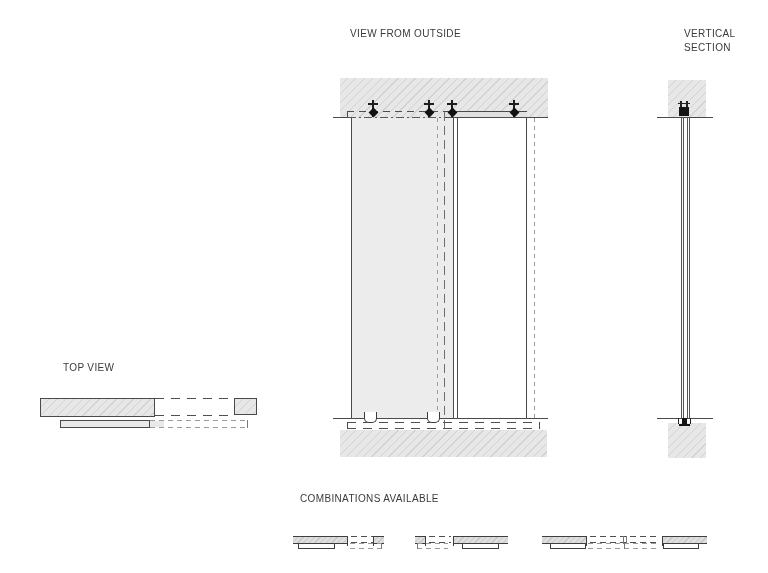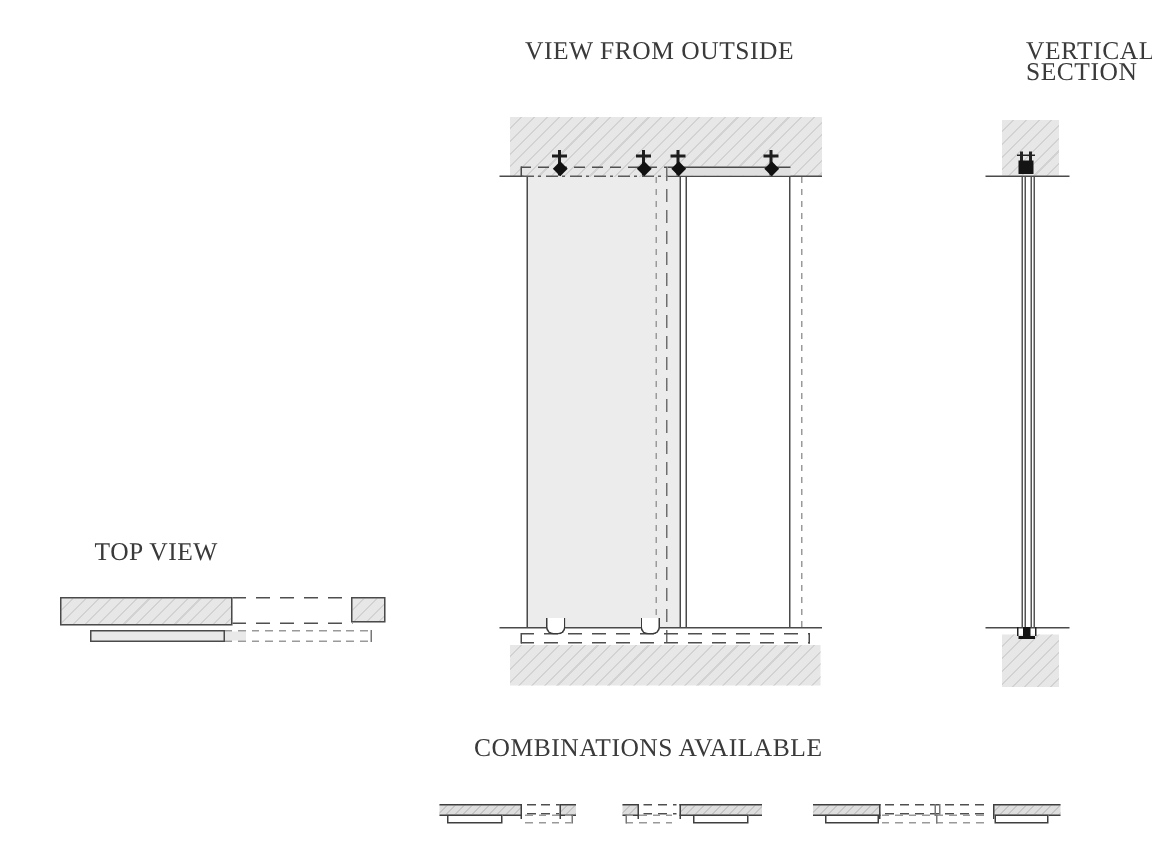--- a/index.html
+++ b/index.html
@@ -1,19 +1,19 @@
 <!DOCTYPE html>
 <html><head>
 <meta charset="utf-8">
 <style>
   html,body{margin:0;padding:0;background:#fff;}
   .canvas{position:relative;width:768px;height:573px;background:#ffffff;overflow:hidden;
           font-family:"Liberation Sans", sans-serif;}
-  .title{position:absolute;font-size:17px;line-height:14px;color:#3a3a3a;
-         letter-spacing:.35px;white-space:pre-line;font-weight:400;font-family:Liberation Serif, serif;}
+  .title{position:absolute;font-size:10px;line-height:14px;color:#3a3a3a;
+         letter-spacing:.35px;white-space:pre-line;font-weight:400;}
   
   .hatch{position:absolute;background-color:#e7e7e7;
          background-image:repeating-linear-gradient(135deg,transparent 0 5px,#d2d2d2 5px 6px);}
   .hatch-bordered{border:1px solid #4a4a4a;box-sizing:border-box;}
   
   .hline{position:absolute;height:1px;background:#4a4a4a;}
   .vline{position:absolute;width:1px;background:#4a4a4a;}
   .dash-h{position:absolute;height:1px;
           background-image:repeating-linear-gradient(90deg,#4f4f4f 0 7px,transparent 7px 12px);}
   .dash-h-long{position:absolute;height:1px;
@@ -65,21 +65,21 @@
 </style>
 </head>
 <body>
 
 <div class="canvas">
 
   <div class="title" style="left:350px;top:27px;">VIEW FROM OUTSIDE</div>
   <div class="title" style="left:684px;top:27px;">VERTICAL
 SECTION</div>
   <div class="title" style="left:63px;top:361px;">TOP VIEW</div>
-  <div class="title" style="left:316px;top:492px;">COMBINATIONS AVAILABLE</div>
+  <div class="title" style="left:300px;top:492px;">COMBINATIONS AVAILABLE</div>
 
   <div>
 
     <div class="hatch" style="left:340px;top:78px;width:208px;height:40px;"></div>
 
     <div class="hline" style="left:333px;top:117px;width:16px;"></div>
     <div class="dashdot-h" style="left:348px;top:117px;width:97px;"></div>
     <div class="hline" style="left:445px;top:117px;width:103px;"></div>
 
     <div class="dash-h" style="left:347px;top:111px;width:98px;"></div>

